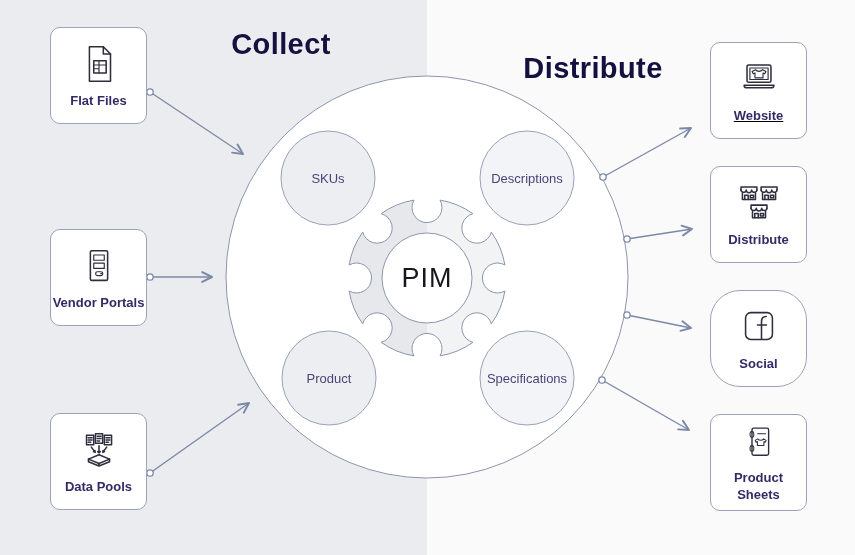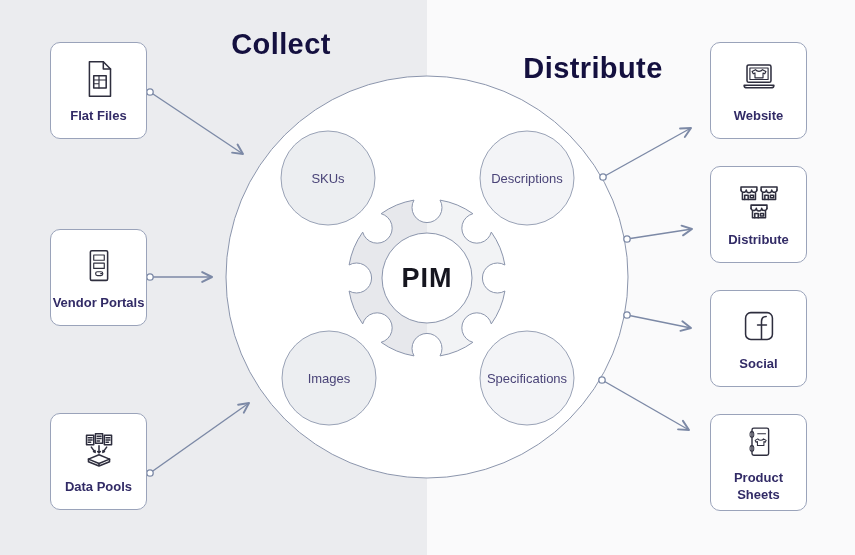--- a/index.html
+++ b/index.html
@@ -20,38 +20,38 @@
     position:absolute;width:97px;height:97px;background:#ffffff;
     border:1px solid #9aa3ba;border-radius:10px;
     display:flex;flex-direction:column;align-items:center;justify-content:center;
     gap:6px;box-sizing:border-box;
   }
   .node .label{
     font-size:13px;font-weight:600;color:#322b66;text-align:center;
     line-height:1.25;white-space:nowrap;
   }
   .node.wrap .label{white-space:normal;width:62px;}
-  .src-1{left:50px;top:42px;}
+  .src-1{left:50px;top:27px;}
   .src-2{left:50px;top:229px;}
   .src-3{left:50px;top:413px;}
-  .dst-1{left:710px;top:42px;}
+  .dst-1{left:710px;top:42px;text-decoration:underline;}
   .dst-2{left:710px;top:166px;}
-  .dst-3{left:710px;top:290px;}
+  .dst-3{left:710px;top:290px;border-radius:30px;}
   .dst-4{left:710px;top:414px;}
   .circle-label{
     position:absolute;transform:translate(-50%,-50%);
     font-size:13px;color:#4a4478;white-space:nowrap;
   }
   .cl-skus{left:328px;top:178px;}
   .cl-desc{left:527px;top:178px;}
   .cl-img{left:329px;top:378px;}
   .cl-spec{left:527px;top:378px;}
   .pim-label{
     position:absolute;left:427px;top:278px;transform:translate(-50%,-50%);
-    font-size:27px;font-weight:700;color:#16161f;letter-spacing:1px;
+    font-size:27px;font-weight:400;color:#16161f;letter-spacing:1px;
   }
   .icon{display:block;}
   .icon path,.icon rect,.icon circle,.icon line{
     fill:none;stroke:#2e2e3e;stroke-width:1.6;stroke-linecap:round;stroke-linejoin:round;
   }
   .icon .thin{stroke-width:1.2;}
 </style>
 </head>
 <body>
 
@@ -107,21 +107,21 @@
     <circle cx="627" cy="315" r="3.2"></circle>
     <circle cx="602" cy="380" r="3.2"></circle>
   </g>
 </svg>
 
 <div class="title collect">Collect</div>
 <div class="title distribute">Distribute</div>
 
 <div class="circle-label cl-skus">SKUs</div>
 <div class="circle-label cl-desc">Descriptions</div>
-<div class="circle-label cl-img">Images</div>
+<div class="circle-label cl-img">Product</div>
 <div class="circle-label cl-spec">Specifications</div>
 <div class="pim-label">PIM</div>
 
 <div class="node src-1">
   <svg class="icon" width="46" height="46" viewBox="0 0 48 48">
     <path d="M14 6 H28.5 L36 13.5 V42 H14 Z"></path>
     <path d="M28.5 6 V13.5 H36"></path>
     <rect x="18.5" y="20.5" width="13" height="13"></rect>
     <path class="thin" d="M18.5 25 H31.5 M24 20.5 V33.5 M18.5 29 H24"></path>
   </svg>

